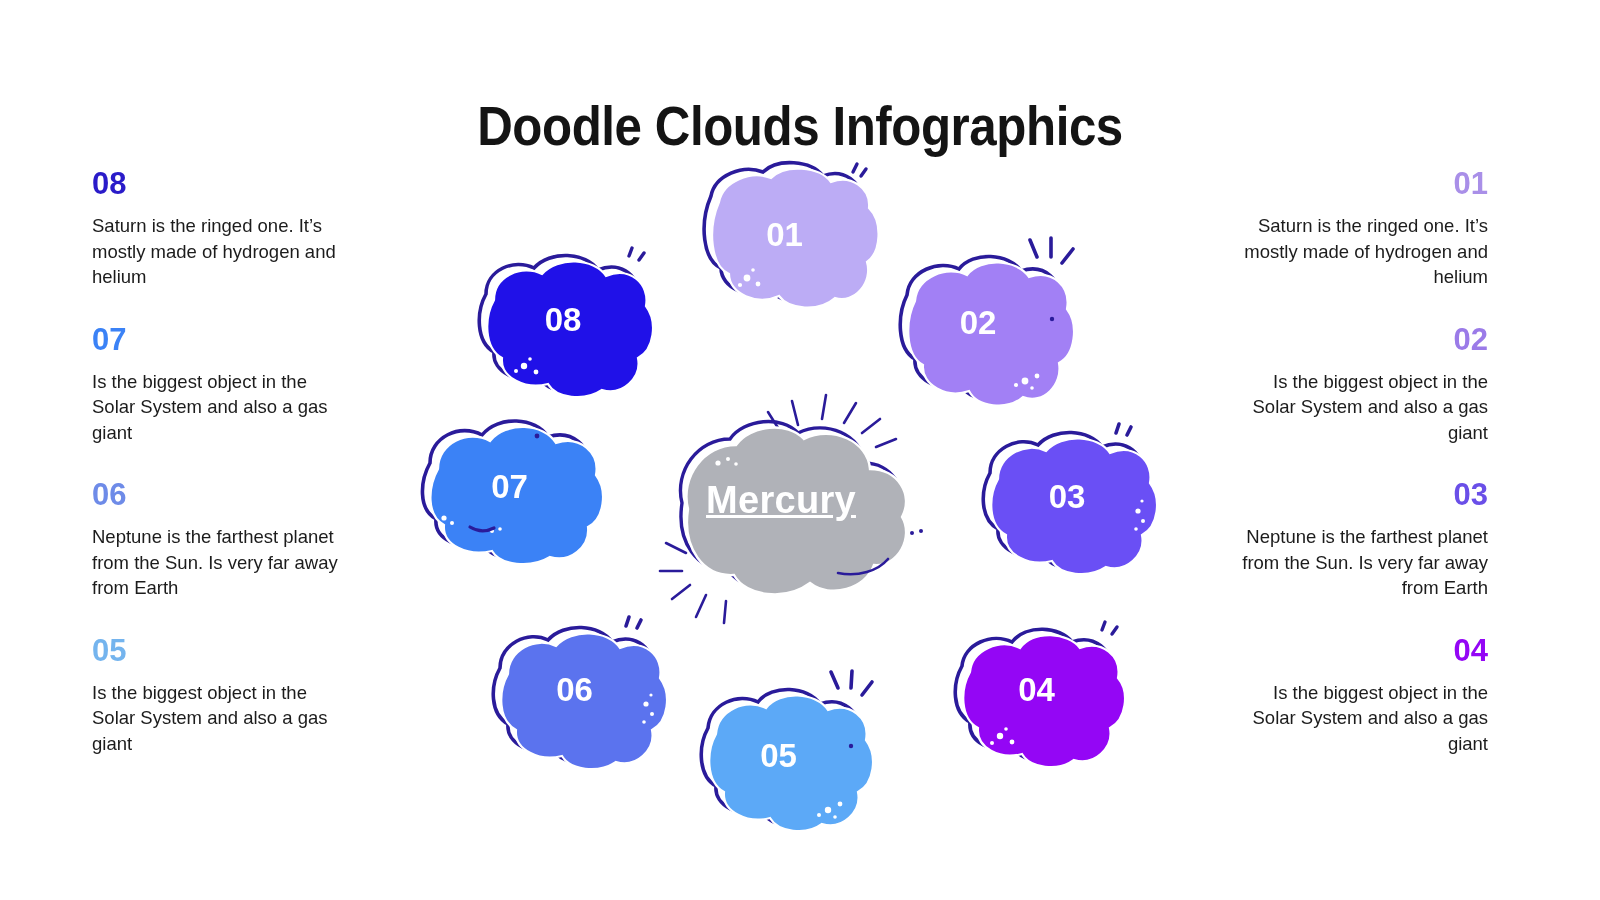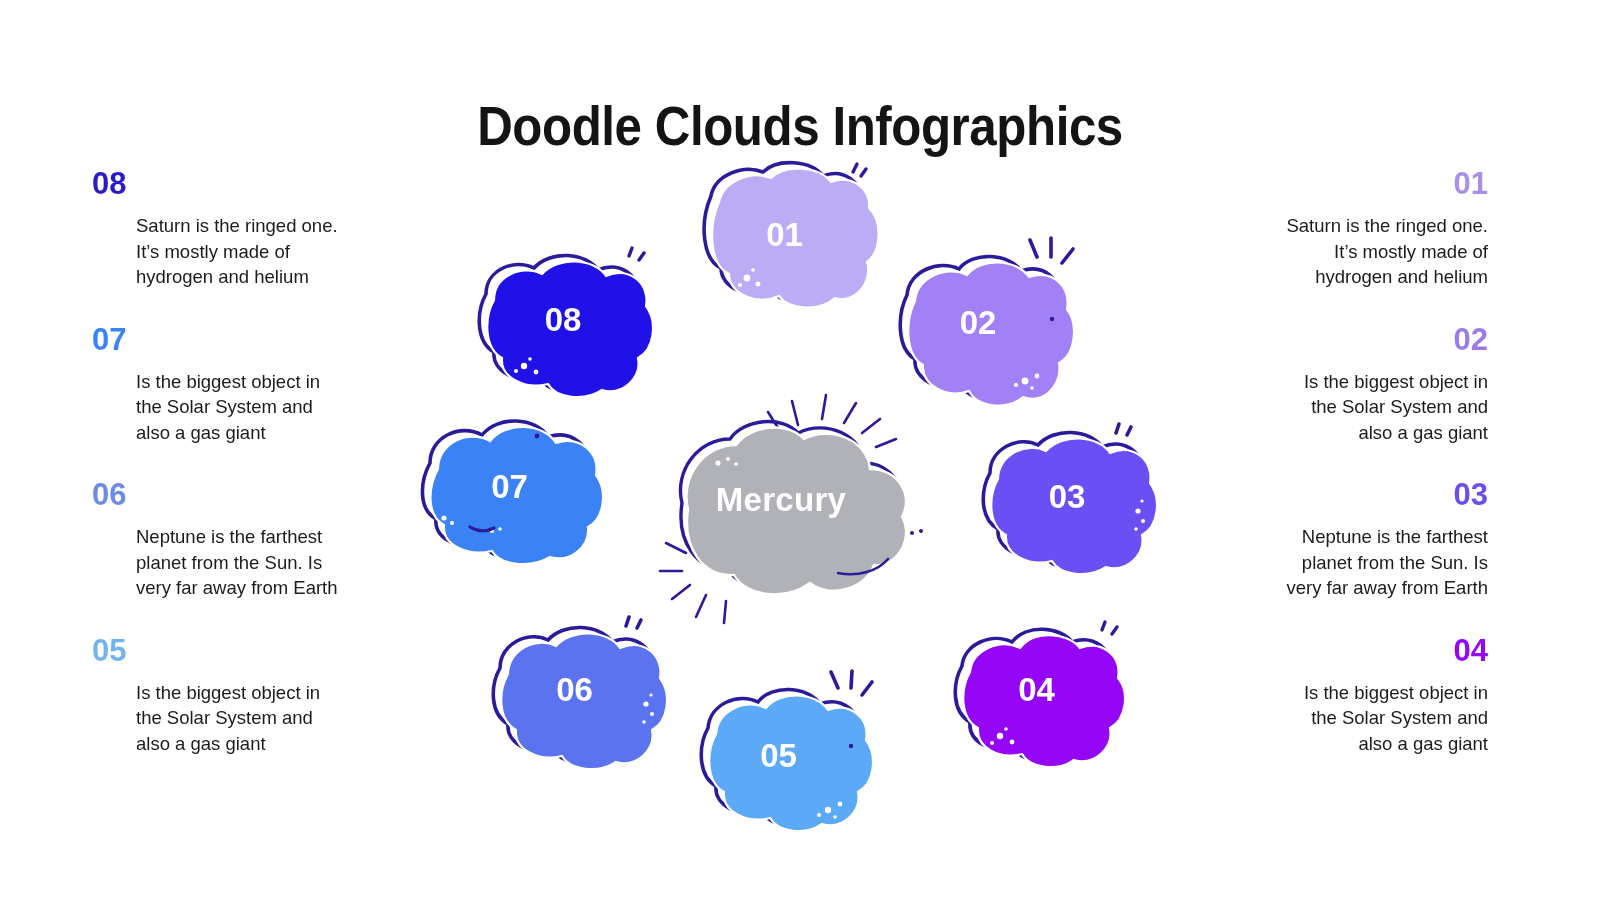--- a/index.html
+++ b/index.html
@@ -51,21 +51,20 @@
     font-weight: 700;
     font-size: 31px;
     line-height: 38px;
     margin-bottom: 10px;
   }
   .item-desc {
     font-size: 18.5px;
     line-height: 25.5px;
     color: #1c1c1c;
     font-weight: 400;
-    margin-left: 44px;
   }
 
   
   #cloud-diagram {
     position: absolute;
     left: 390px;
     top: 130px;
     width: 800px;
     height: 720px;
   }
@@ -78,21 +77,21 @@
     width: 100%; height: 100%;
     display: flex;
     align-items: center;
     justify-content: center;
     color: #ffffff;
     font-family: "Liberation Sans Narrow", "Liberation Sans", sans-serif;
     font-weight: 700;
     pointer-events: none;
   }
   .cloud-label.num    { font-size: 33px; }
-  .cloud-label.center { font-size: 33px; letter-spacing: 0.3px; }
+  .cloud-label.center { font-size: 38px; letter-spacing: 0.3px; text-decoration: underline; }
 
   .label-shift-01 { transform: translate(2px, 2px); }
   .label-shift-02 { transform: translate(-2px, 0px); }
   .label-shift-03 { transform: translate(2px, 2px); }
   .label-shift-04 { transform: translate(2px, 0px); }
   .label-shift-05 { transform: translate(-2px, 6px); }
   .label-shift-06 { transform: translate(0px, 2px); }
   .label-shift-07 { transform: translate(4px, 2px); }
   .label-shift-08 { transform: translate(2px, 2px); }
   .label-shift-c  { transform: translate(-4px, 0px); }

